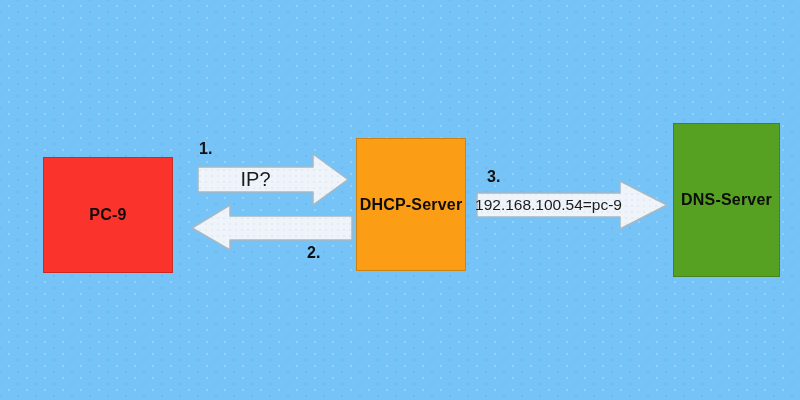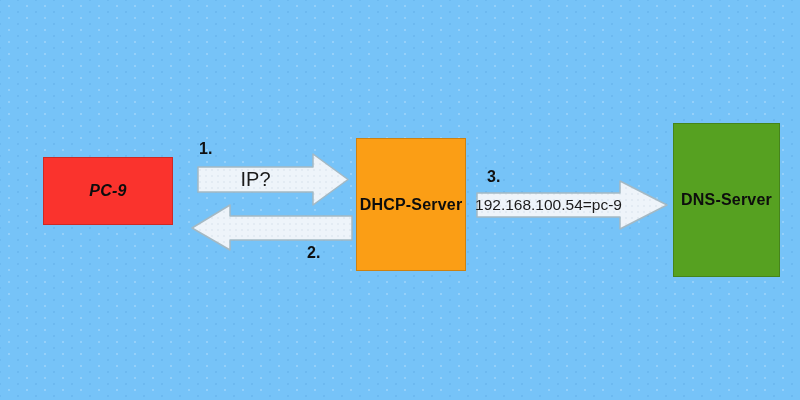--- a/index.html
+++ b/index.html
@@ -26,21 +26,21 @@
     display: flex;
     align-items: center;
     justify-content: center;
     box-sizing: border-box;
     border: 1px solid rgba(0,0,0,0.18);
     font-weight: bold;
     font-size: 16px;
     color: #0d0d0d;
     letter-spacing: 0.2px;
   }
-  .node-pc9  { left: 43px;  top: 157px; width: 130px; height: 68px;  background: #fa332d; font-style: italic; }
+  .node-pc9  { left: 43px;  top: 157px; width: 130px; height: 116px;  background: #fa332d; }
   .node-dhcp { left: 356px; top: 138px; width: 110px; height: 133px; background: #fb9e15; }
   .node-dns  { left: 673px; top: 123px; width: 107px; height: 154px; background: #56a121; }
   .arrow-text {
     position: absolute;
     display: flex;
     align-items: center;
     justify-content: center;
     font-size: 20px;
     color: #1b1b1b;
     white-space: nowrap;

